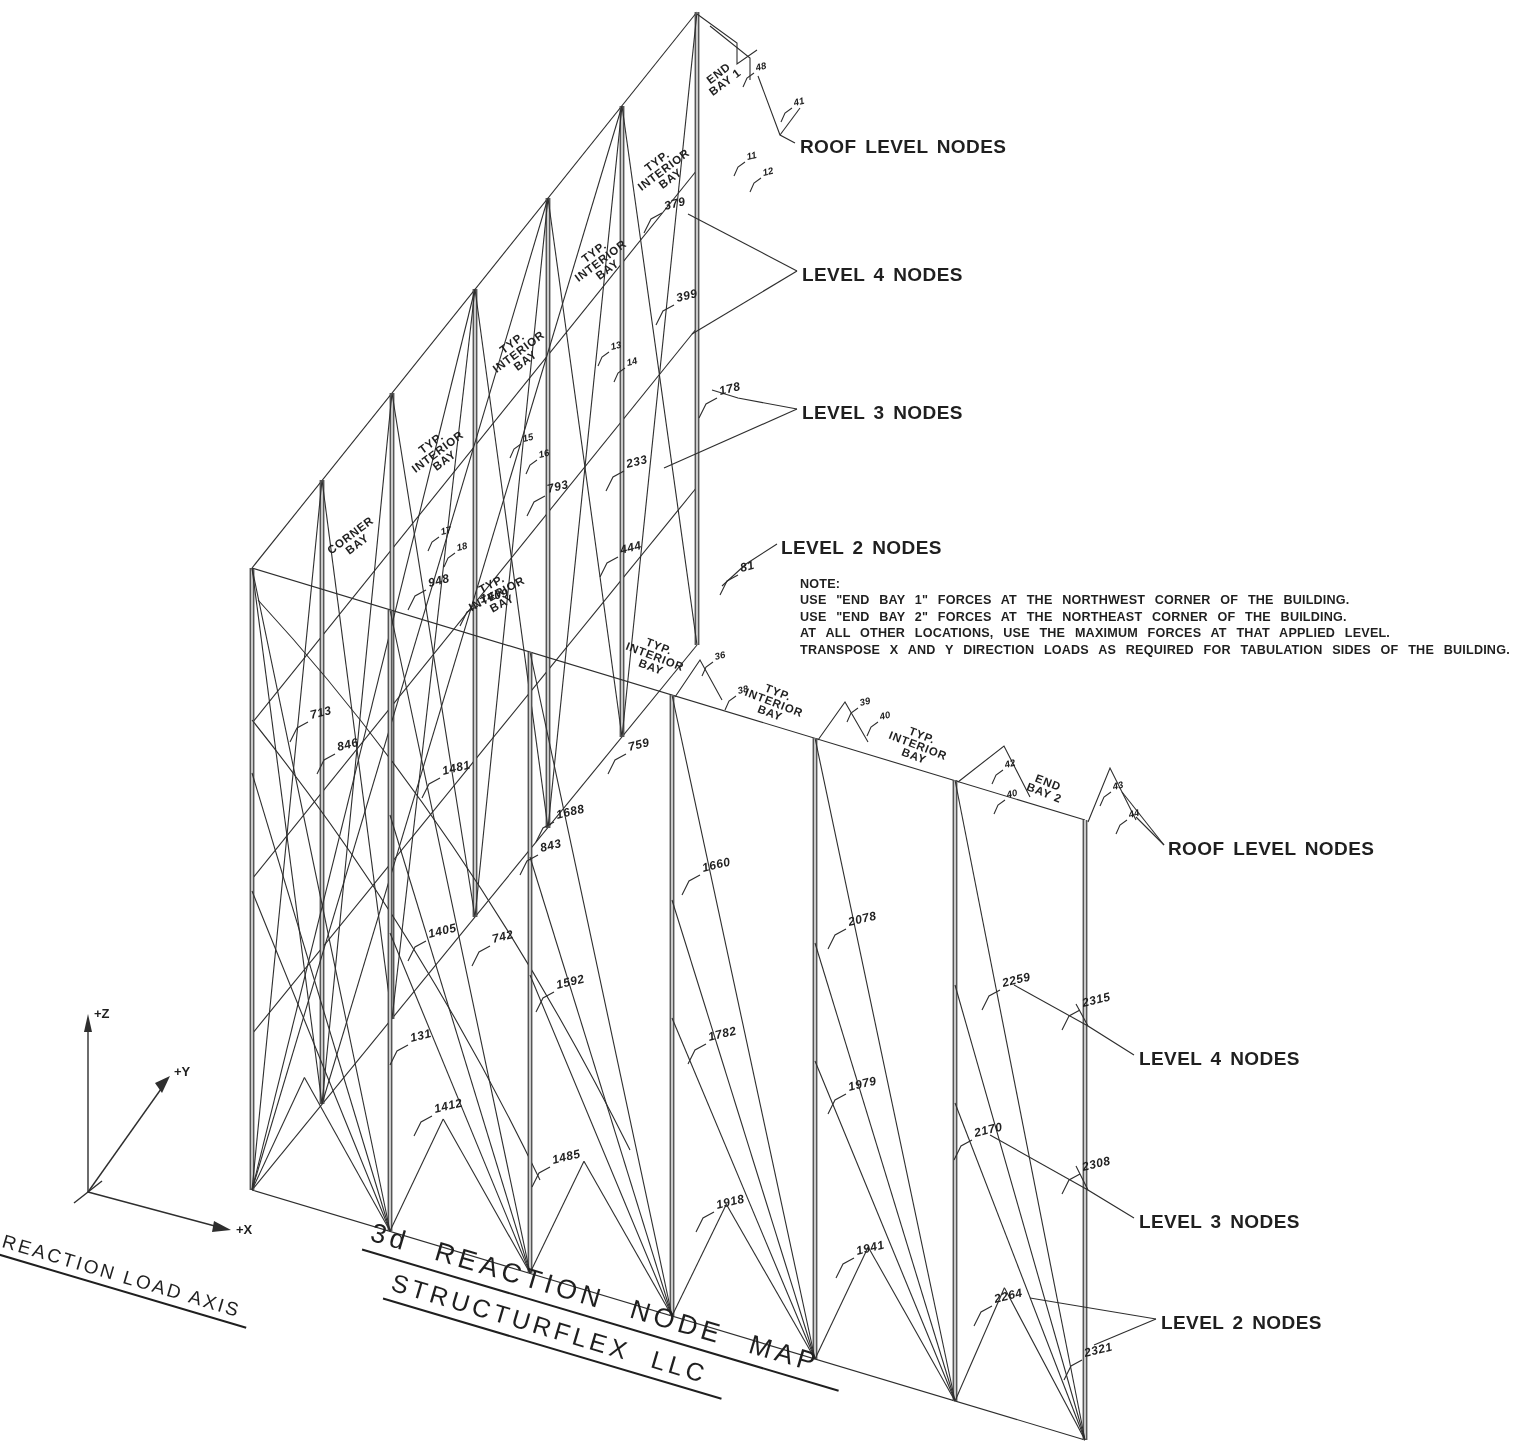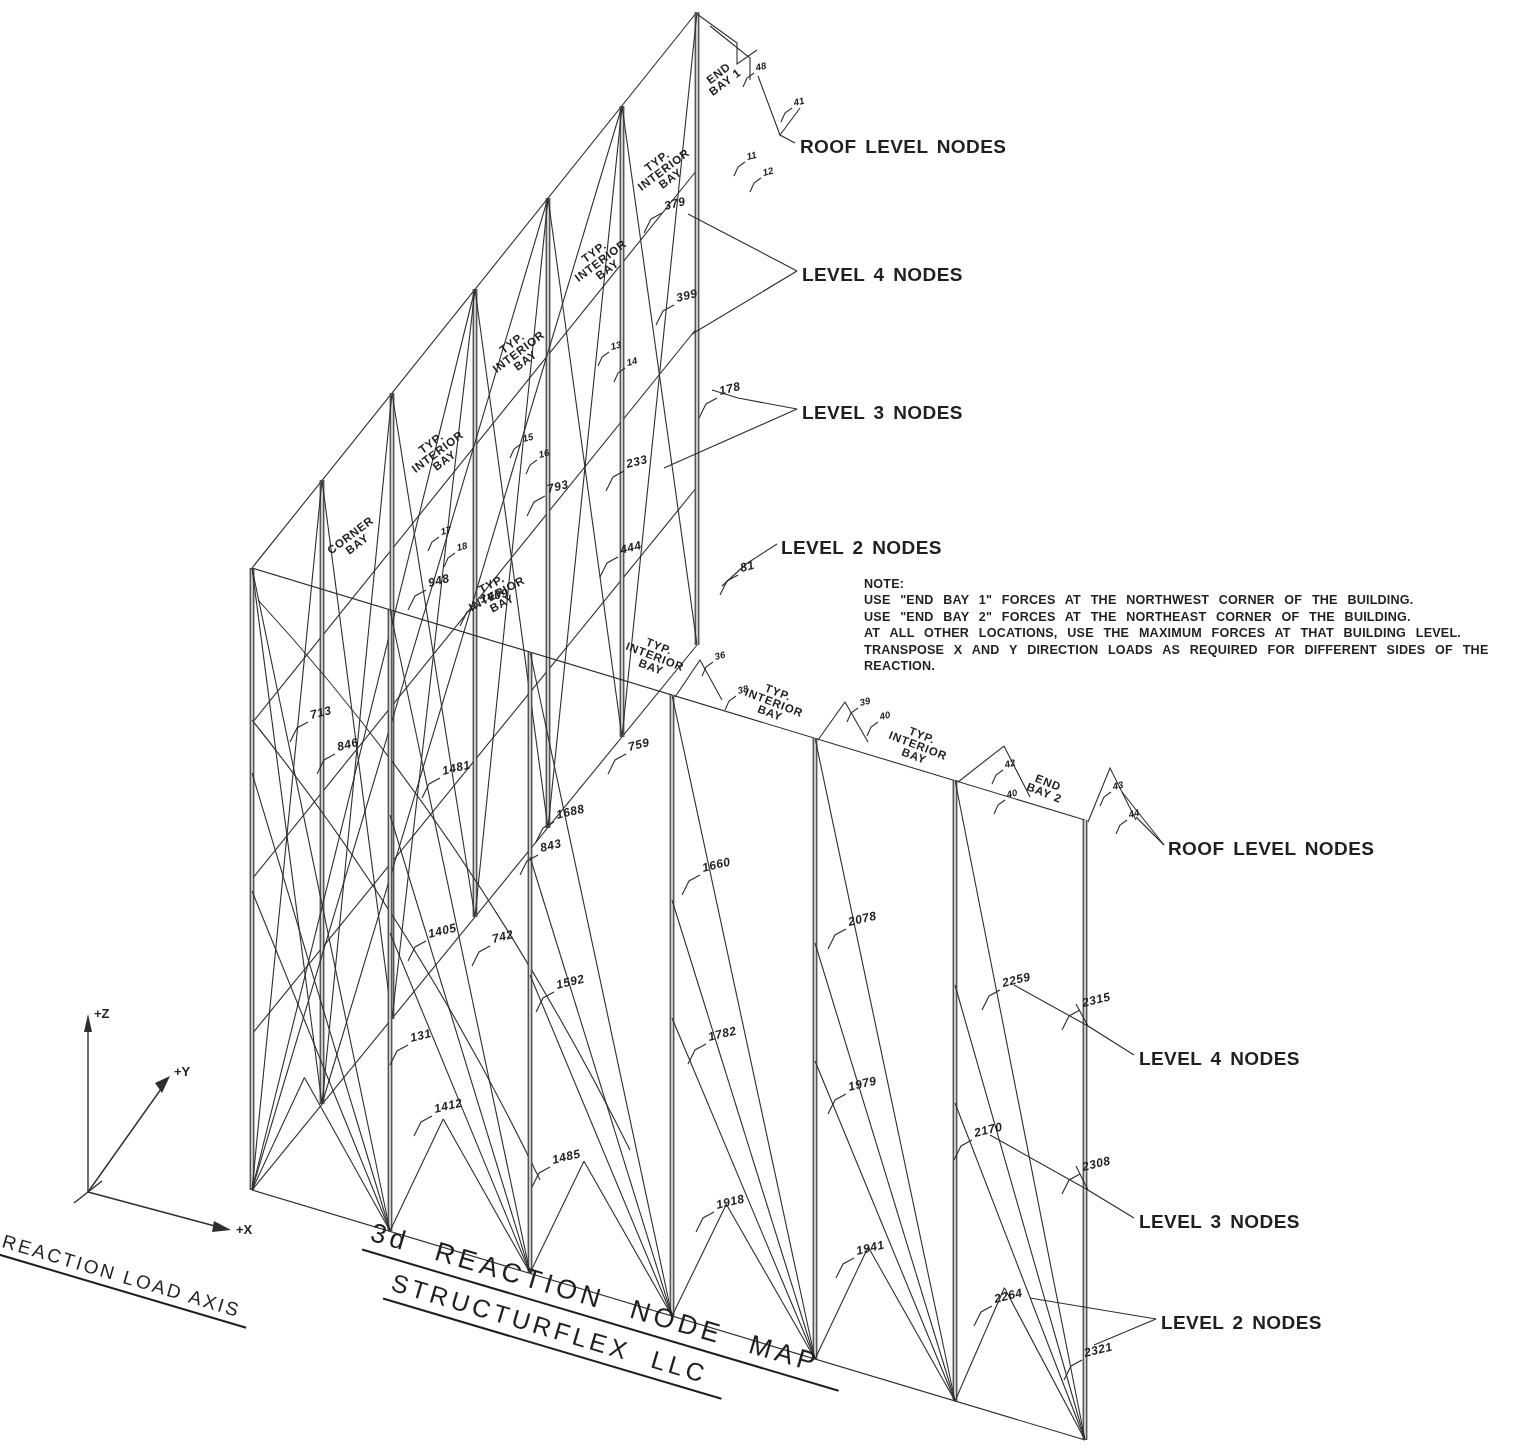--- a/index.html
+++ b/index.html
@@ -8,21 +8,21 @@
   svg.draw{position:absolute;left:0;top:0;}
   .lbl{position:absolute;white-space:nowrap;color:#1f1f1f;}
   .lbl-level{font-size:19px;letter-spacing:.4px;word-spacing:3px;font-weight:600;
              font-family:"Liberation Sans",sans-serif;}
   .lbl-node{font-style:italic;font-size:12px;font-weight:600;letter-spacing:.5px;
             transform:rotate(-14deg);transform-origin:left bottom;}
   .lbl-tag{font-style:italic;font-size:9.5px;font-weight:600;
            transform:rotate(-14deg);transform-origin:left bottom;}
   .lbl-bay{font-size:11.5px;line-height:11px;letter-spacing:.8px;text-align:center;
            white-space:pre-line;font-weight:600;}
-  .note{position:absolute;left:864px;top:576px;font-size:12.6px;line-height:16.4px;
+  .note{position:absolute;left:800px;top:576px;font-size:12.6px;line-height:16.4px;
         word-spacing:6px;letter-spacing:.2px;font-weight:600;}
   .title-block{position:absolute;left:372px;top:1216px;transform:rotate(16.5deg);
                transform-origin:left top;}
   .title-main{font-size:27px;letter-spacing:4.5px;word-spacing:16px;
               border-bottom:2px solid #1f1f1f;padding:0 26px 3px 4px;display:inline-block;}
   .title-sub{font-size:25px;letter-spacing:4px;word-spacing:12px;
              border-bottom:2px solid #1f1f1f;padding:0 20px 3px 4px;display:inline-block;
              margin:7px 0 0 34px;}
   .axis-caption{position:absolute;left:4px;top:1230px;transform:rotate(16.5deg);
                 transform-origin:left top;font-size:19px;letter-spacing:2.5px;
@@ -217,22 +217,22 @@
         <polyline points="1111,792 1104,797 1100,806" fill="none" stroke="#2e2e2e" stroke-width="1.1"></polyline>
         <polyline points="1127,820 1120,825 1116,834" fill="none" stroke="#2e2e2e" stroke-width="1.1"></polyline>
       </g>
     </svg>
 
   <div class="note">
     <div>NOTE:</div>
     <div id="note-lines">
         <div>USE "END BAY 1" FORCES AT THE NORTHWEST CORNER OF THE BUILDING.</div>
         <div>USE "END BAY 2" FORCES AT THE NORTHEAST CORNER OF THE BUILDING.</div>
-        <div>AT ALL OTHER LOCATIONS, USE THE MAXIMUM FORCES AT THAT BUILDING LEVEL.</div>
-        <div>TRANSPOSE X AND Y DIRECTION LOADS AS REQUIRED FOR DIFFERENT SIDES OF THE REACTION.</div>
+        <div>AT ALL OTHER LOCATIONS, USE THE MAXIMUM FORCES AT THAT APPLIED LEVEL.</div>
+        <div>TRANSPOSE X AND Y DIRECTION LOADS AS REQUIRED FOR TABULATION SIDES OF THE BUILDING.</div>
       </div>
   </div>
 
   <div class="title-block">
     <div class="title-main">3d REACTION NODE MAP</div><br>
     <div class="title-sub">STRUCTURFLEX LLC</div>
   </div>
 
   <div class="axis-caption">REACTION LOAD AXIS</div>
   <div class="axis-label" style="left:94px;top:1006px;">+Z</div>

